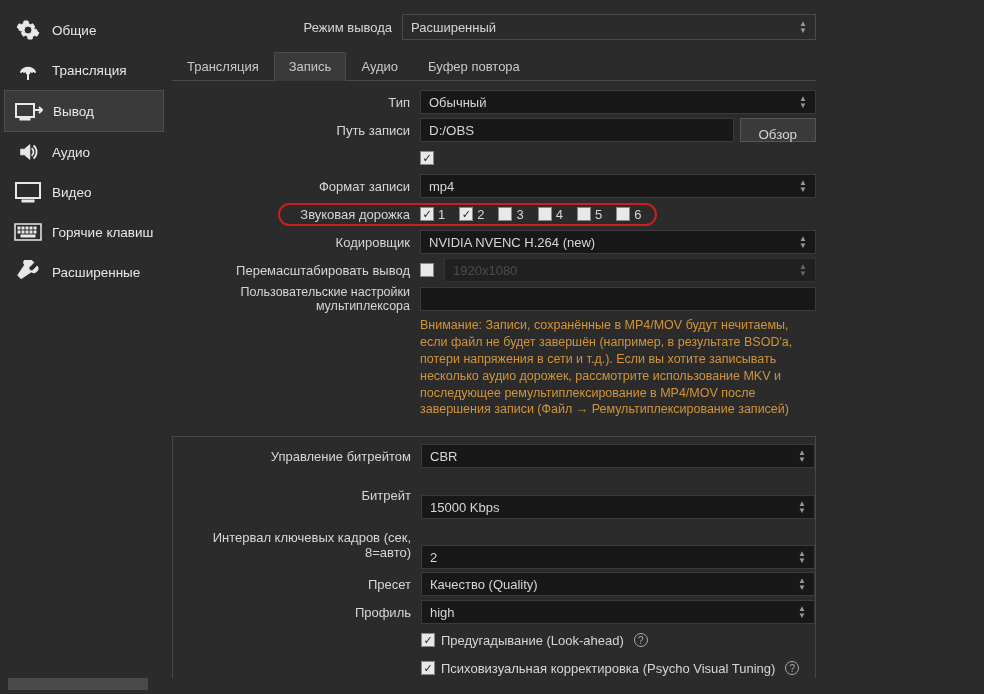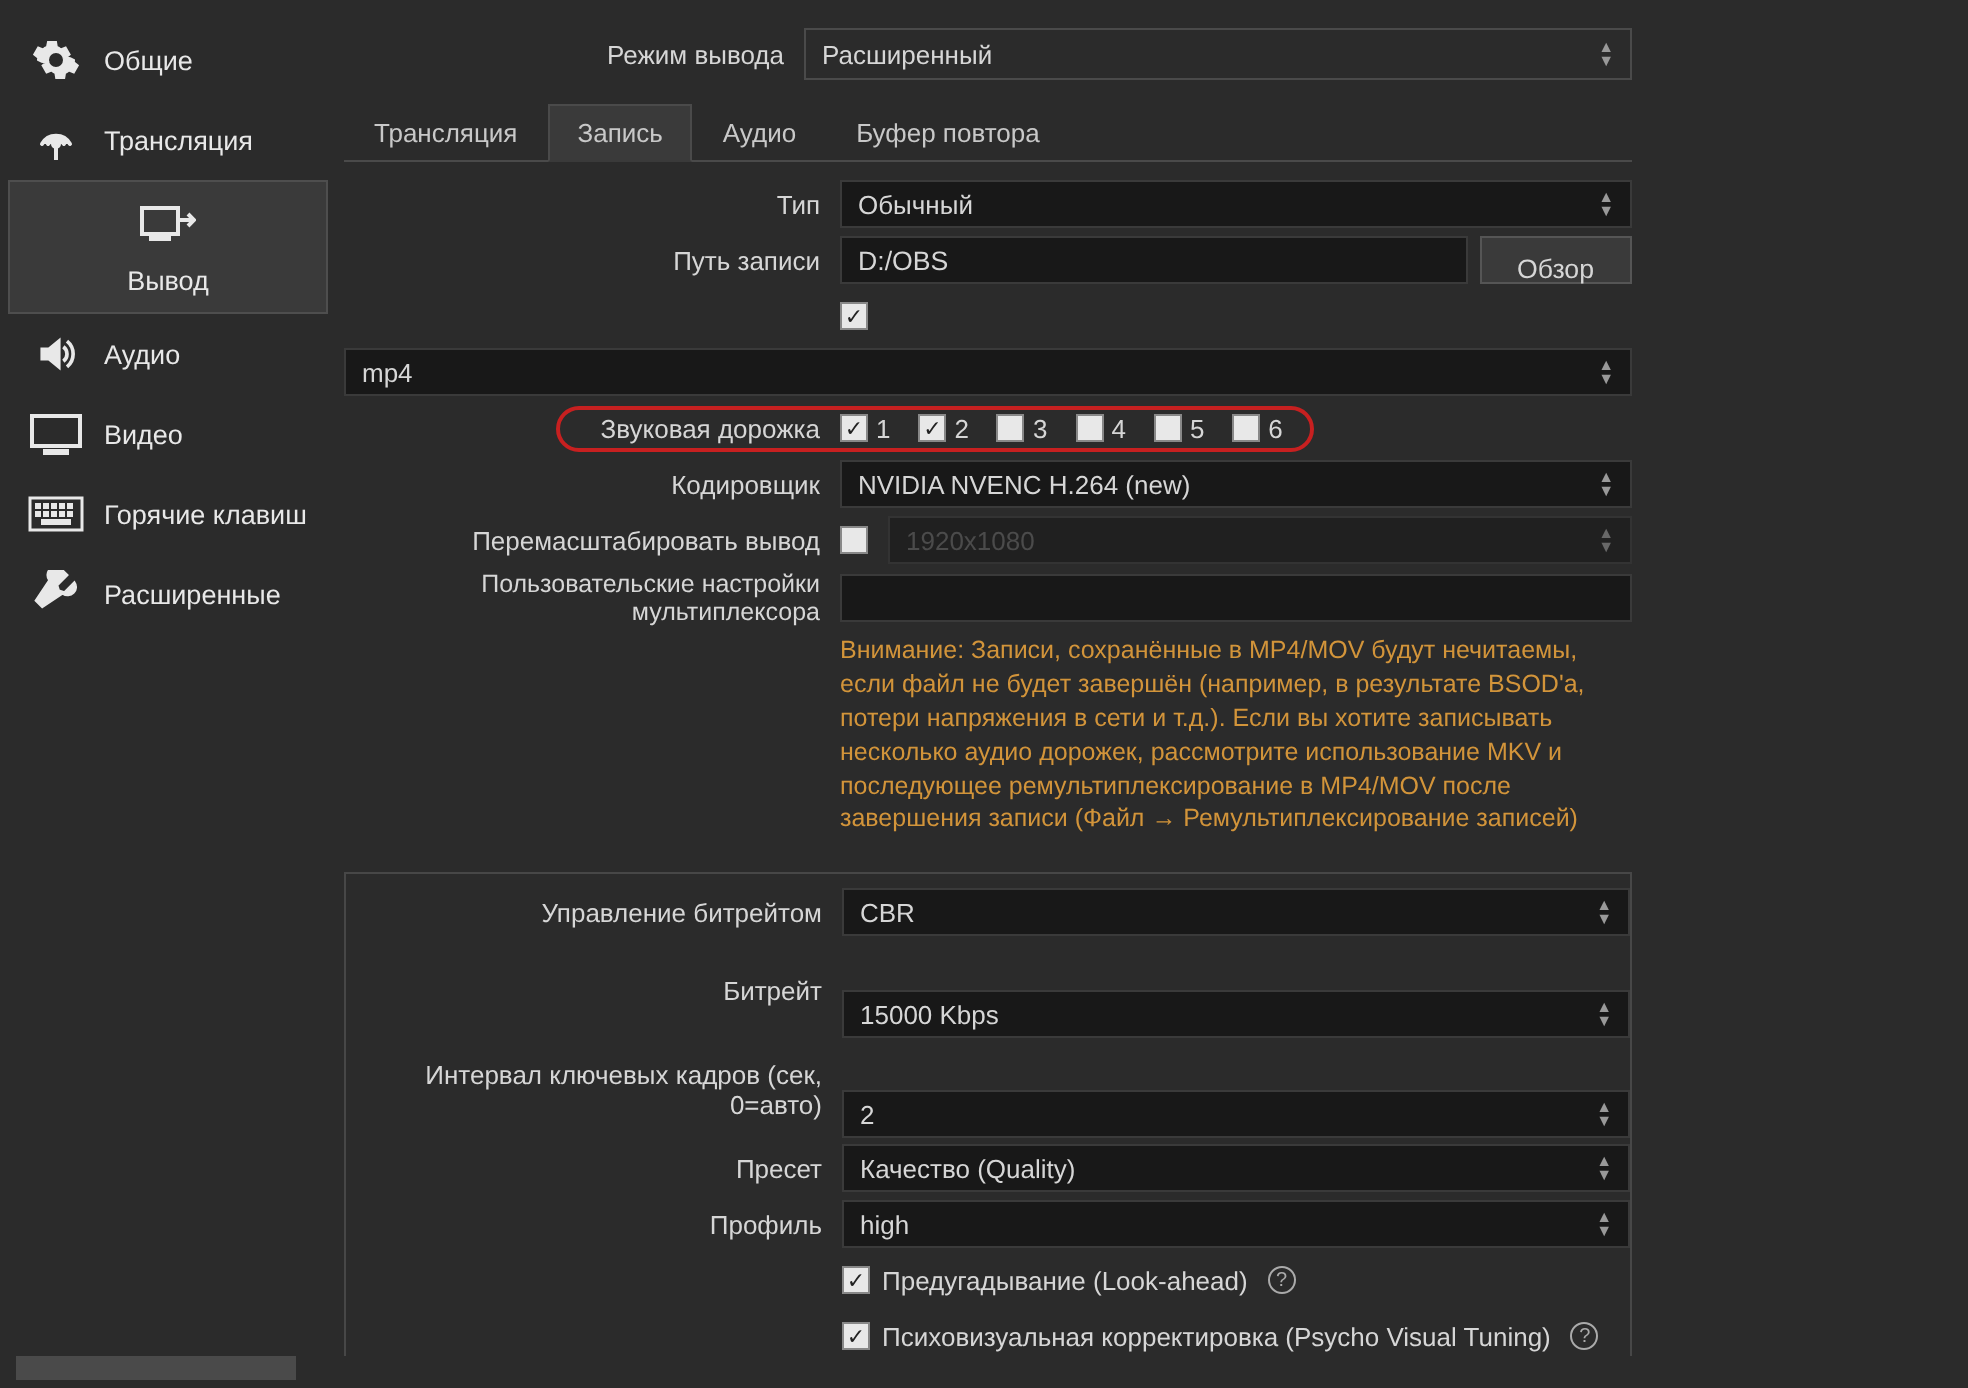--- a/index.html
+++ b/index.html
@@ -29,21 +29,20 @@
   align-items: center;
   gap: 10px;
   padding: 8px 10px;
   color: #e8e8e8;
   cursor: default;
   font-size: 13.5px;
 }
 .side-item.selected {
   background: #3a3a3a;
   border: 1px solid #4e4e4e;
-  flex-direction: column;
 }
 .side-icon {
   width: 28px;
   height: 24px;
   display:flex;
   align-items:center;
   justify-content:center;
 }
 .side-icon svg { fill: #e8e8e8; stroke:#e8e8e8; }
 .main {
@@ -344,20 +343,21 @@
       </div>
 
       <div class="row">
         <div class="lbl"></div>
         <div class="field">
           <span class="chk">✓</span>
         </div>
       </div>
 
       <div class="row">
+        <div class="lbl">Формат записи</div>
         <div class="field">
           <div class="dropdown">
             <span>mp4</span>
             <span class="spin-arrows">
                 <span>▲</span>
                 <span>▼</span>
               </span>
           </div>
         </div>
       </div>
@@ -458,21 +458,21 @@
             <div class="spinbox">
               <span>15000 Kbps</span>
               <span class="spin-arrows">
                   <span>▲</span>
                   <span>▼</span>
                 </span>
             </div>
           </div>
         </div>
         <div class="row">
-          <div class="lbl">Интервал ключевых кадров (сек, 0=авто)</div>
+          <div class="lbl">Интервал ключевых кадров (сек, 8=авто)</div>
           <div class="field">
             <div class="spinbox">
               <span>2</span>
               <span class="spin-arrows">
                   <span>▲</span>
                   <span>▼</span>
                 </span>
             </div>
           </div>
         </div>

